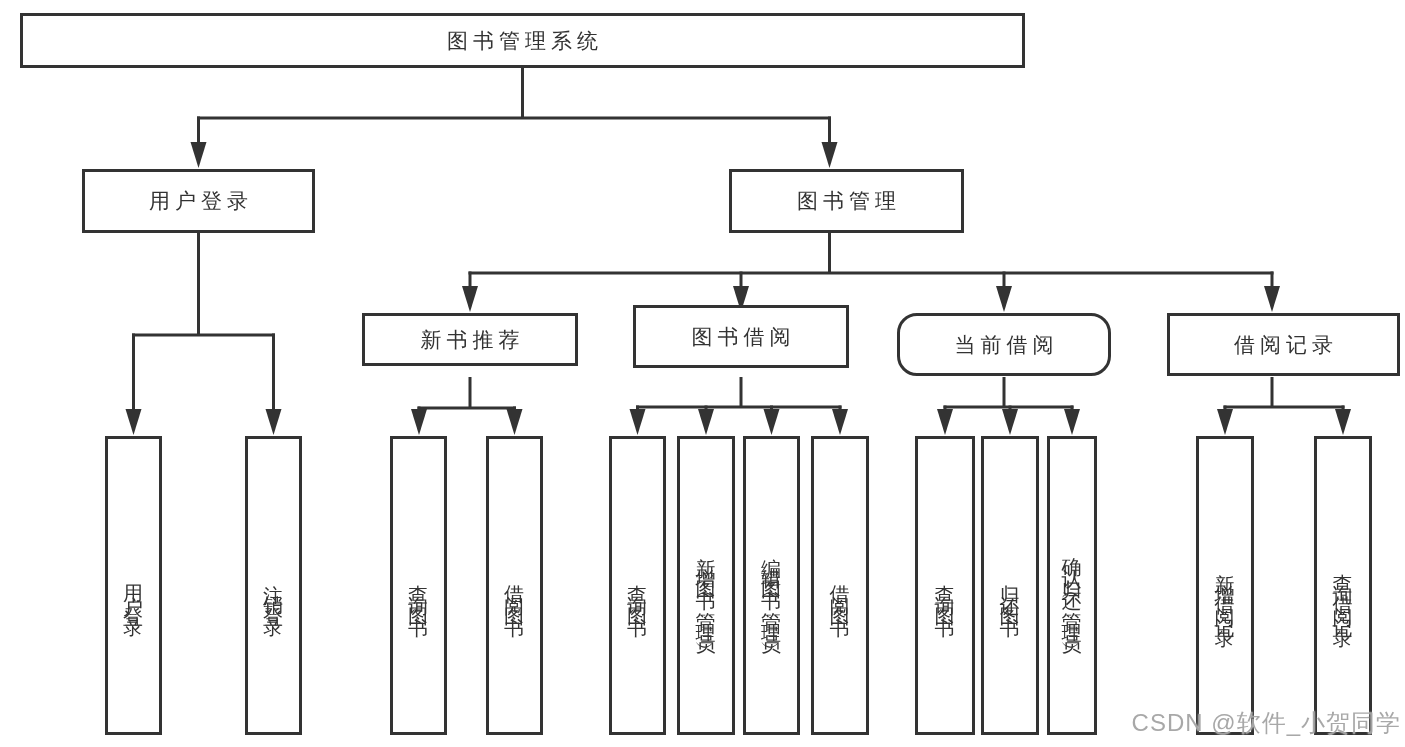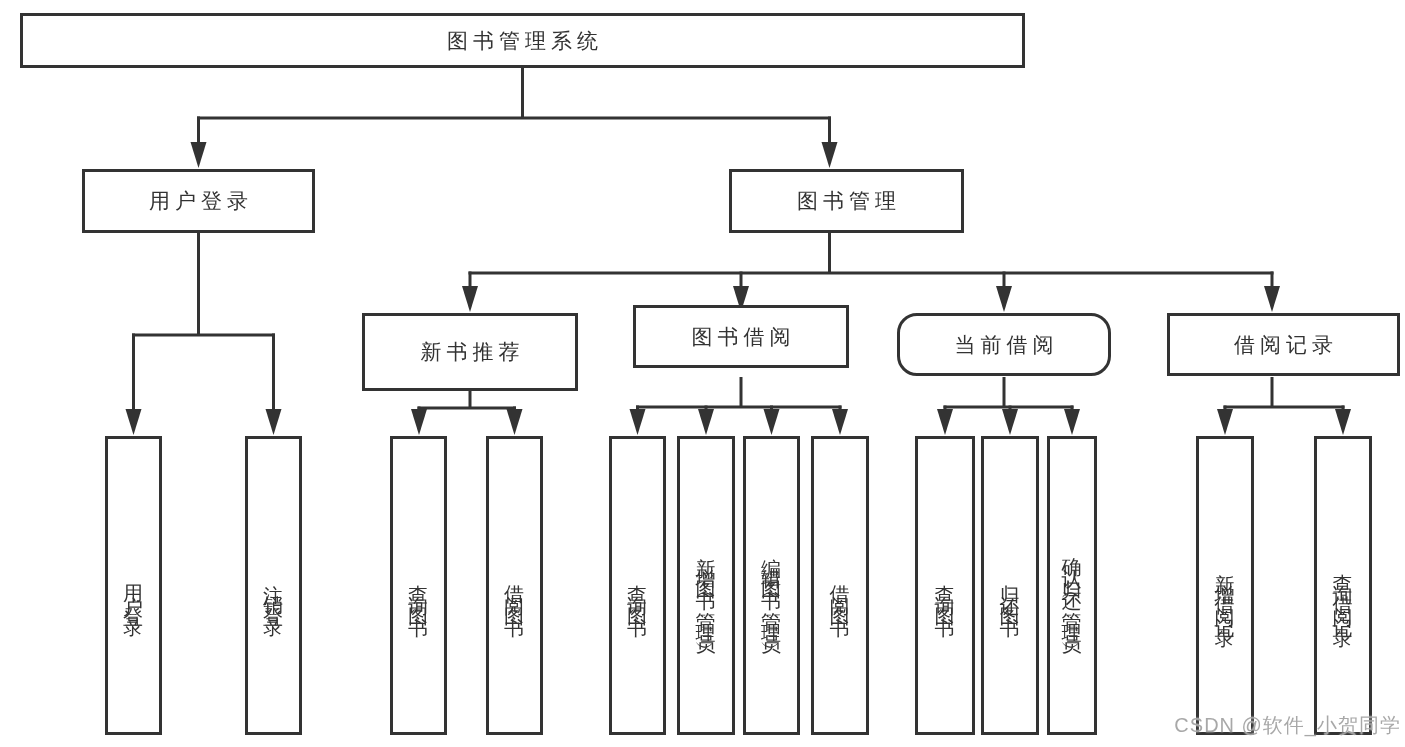--- a/index.html
+++ b/index.html
@@ -37,21 +37,21 @@
     text-orientation: mixed;
     font-size: 20px;
     letter-spacing: 11px;
     padding-top: 11px; 
     line-height: 1;
   }
   .watermark {
     position: absolute;
     right: 4px;
     bottom: 8px;
-    font-size: 20px;
+    font-size: 24px;
     letter-spacing: 1px;
     color: rgba(158, 158, 158, 0.9);
     text-shadow: 0 0 2px #ffffff;
     z-index: 5;
     white-space: nowrap;
   }
 </style>
 </head>
 <body>
 
@@ -133,21 +133,21 @@
         <polygon stroke="none" points="1335,409 1351,409 1343,435"></polygon>
       </g>
     </g>
   </svg>
 
   <div class="box hbox" style="left:20px; top:13px; width:1005px; height:55px;">图书管理系统</div>
 
   <div class="box hbox" style="left:82px; top:169px; width:233px; height:64px;">用户登录</div>
   <div class="box hbox" style="left:712px; top:169px; width:235px; height:64px;margin-left:17px;">图书管理</div>
 
-  <div class="box hbox" style="left:362px; top:313px; width:216px; height:78px;">新书推荐</div>
+  <div class="box hbox" style="left:362px; top:313px; width:216px; height:53px;">新书推荐</div>
   <div class="box hbox" style="left:633px; top:305px; width:216px; height:63px;">图书借阅</div>
   <div class="box hbox" style="left:897px; top:313px; width:214px; height:63px;border-radius:20px;">当前借阅</div>
   <div class="box hbox" style="left:1167px; top:313px; width:233px; height:63px;">借阅记录</div>
 
   <div class="box vbox" style="left:105px; top:436px; width:57px; height:299px;">用户登录</div>
   <div class="box vbox" style="left:245px; top:436px; width:57px; height:299px;">注销登录</div>
 
   <div class="box vbox" style="left:390px; top:436px; width:57px; height:299px;">查询图书</div>
   <div class="box vbox" style="left:486px; top:436px; width:57px; height:299px;">借阅图书</div>
 

